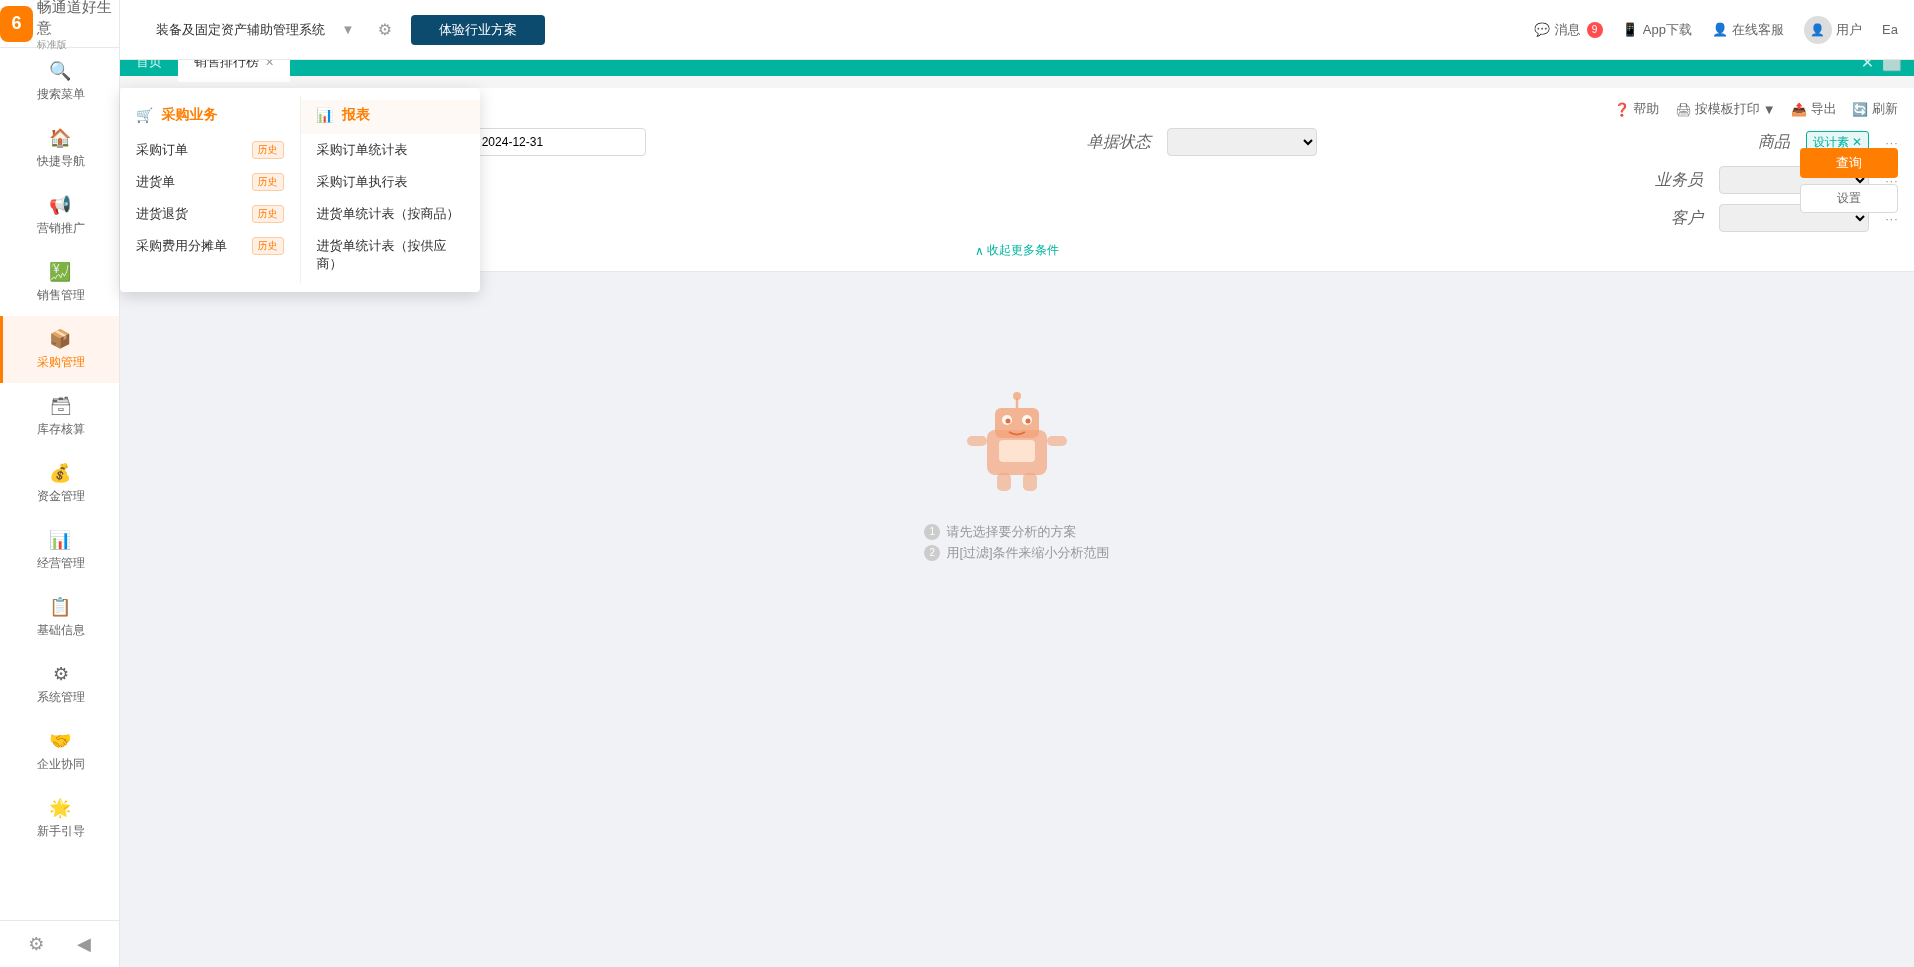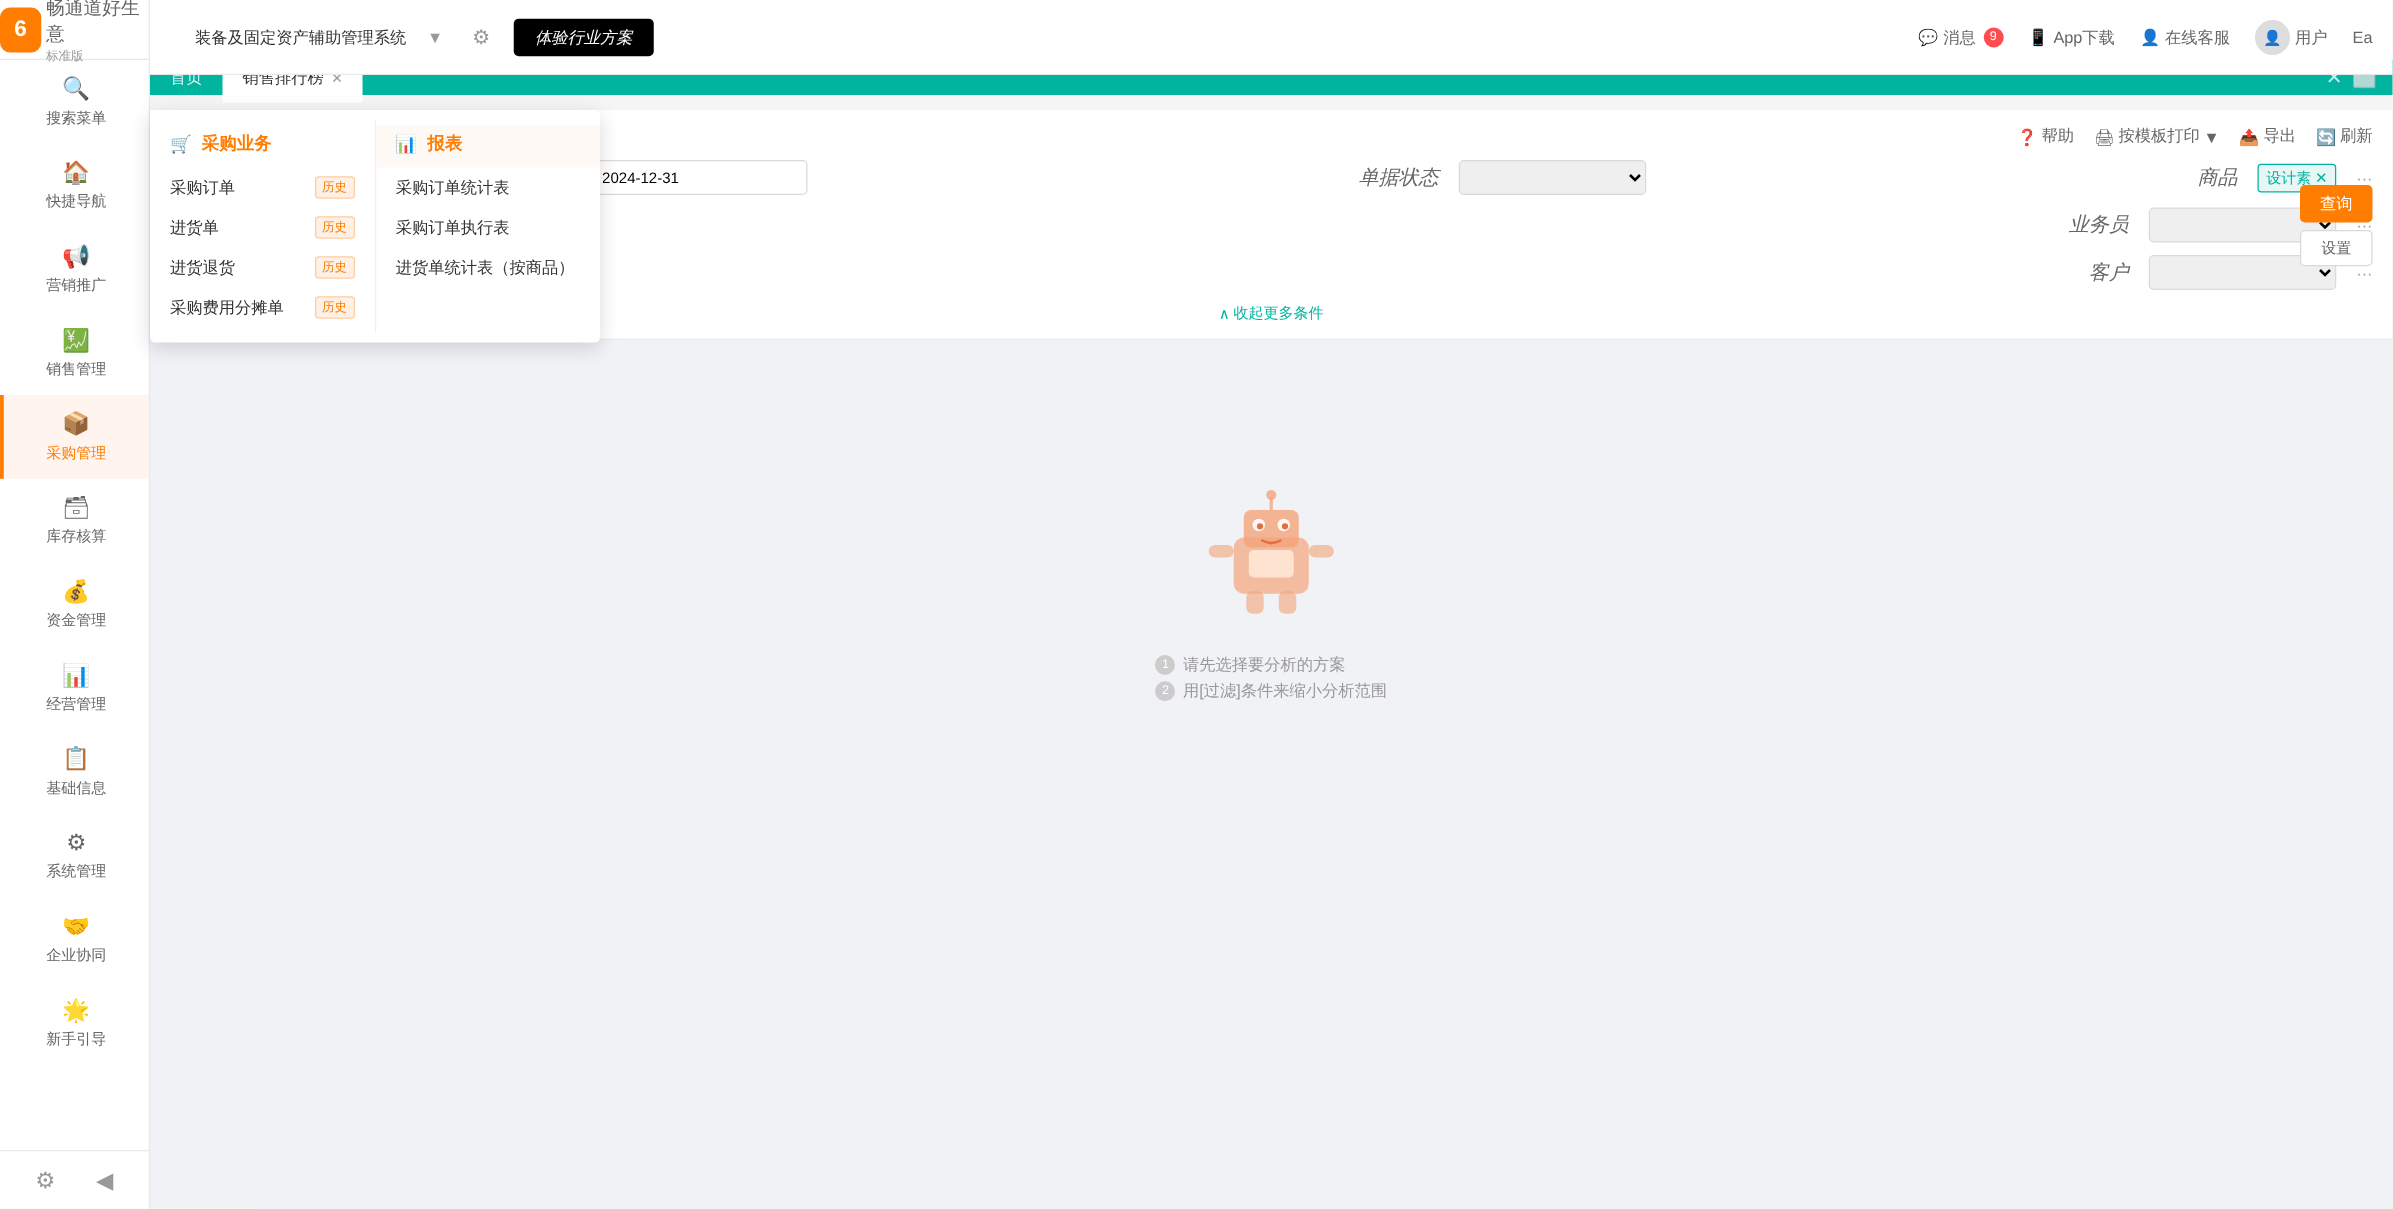--- a/index.html
+++ b/index.html
@@ -41,28 +41,27 @@
     .system-title { font-size: 13px; color: #333; }
     .header-dropdown-btn {
       width: 22px; height: 22px; cursor: pointer; color: #999;
       display: flex; align-items: center; justify-content: center;
     }
     .gear-btn {
       width: 28px; height: 28px; cursor: pointer; color: #999;
       display: flex; align-items: center; justify-content: center; font-size: 16px;
     }
     .industry-btn {
-      background: #000000;
+      background: #0c4a6e;
       color: white;
       border: none;
-      padding: 6px 17px;
+      padding: 6px 28px;
       border-radius: 4px;
       font-size: 13px;
       cursor: pointer;
-      font-style: italic;
     }
     .header-right {
       display: flex;
       align-items: center;
       gap: 20px;
       color: #666;
       font-size: 13px;
     }
     .header-right-item {
       display: flex;
@@ -258,21 +257,21 @@
       display: flex;
       align-items: center;
       gap: 3px;
       cursor: pointer;
       color: #666;
     }
     .query-btn {
       background: #ff7d00;
       color: white;
       border: none;
-      padding: 6px 16px;
+      padding: 6px 36px;
       border-radius: 4px;
       font-size: 13px;
       cursor: pointer;
     }
     .settings-btn {
       background: #fff;
       color: #666;
       border: 1px solid #d9d9d9;
       padding: 5px 16px;
       border-radius: 4px;
@@ -613,14 +612,17 @@
     </div>
     <div class="dropdown-item">
       <span>采购订单统计表</span>
     </div>
     <div class="dropdown-item">
       <span>采购订单执行表</span>
     </div>
     <div class="dropdown-item">
       <span>进货单统计表（按商品）</span>
     </div>
+    <div class="dropdown-item">
+      <span>进货单统计表（按供应商）</span>
+    </div>
   </div>
 </div>
 
 </body></html>

